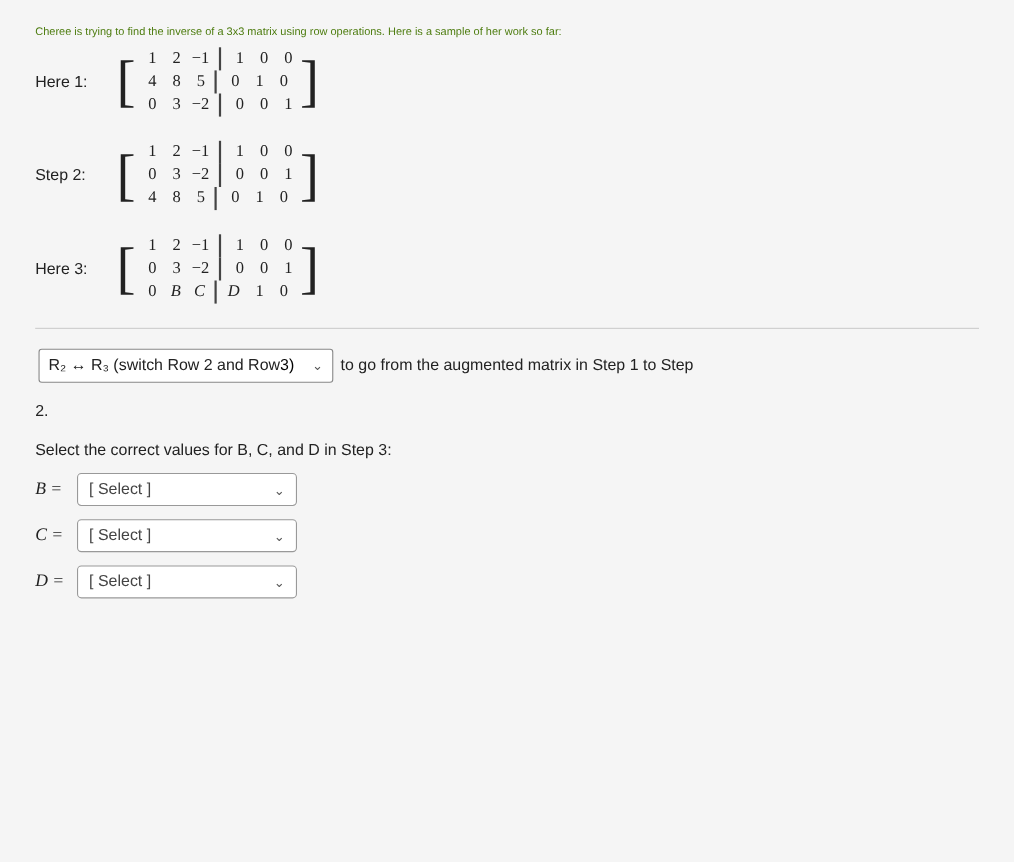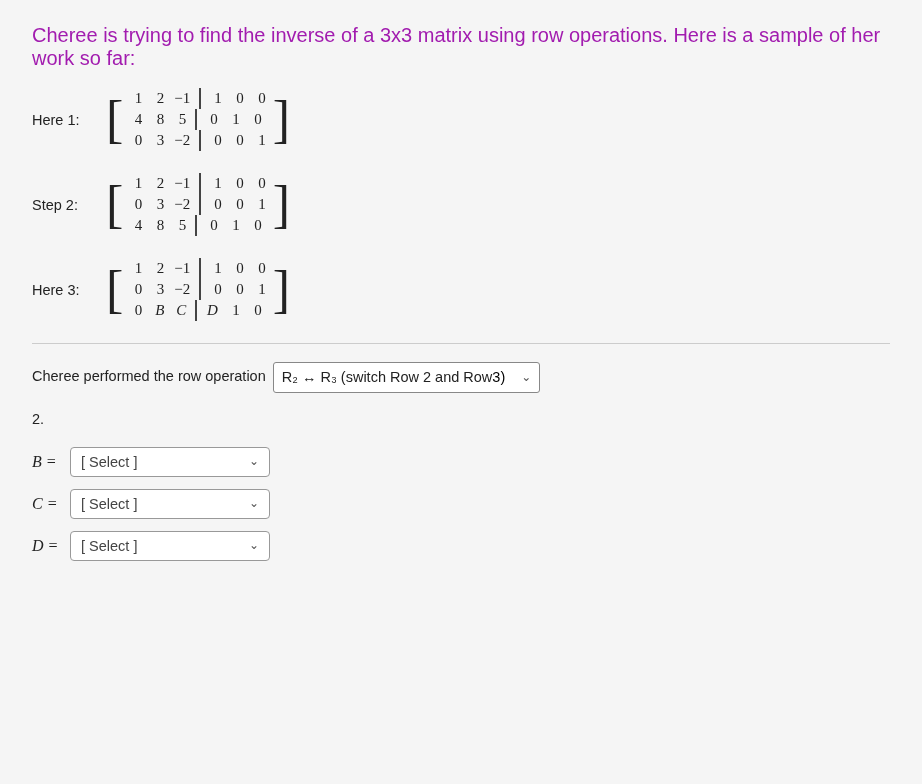--- a/index.html
+++ b/index.html
@@ -6,23 +6,23 @@
     body {
       font-family: Arial, sans-serif;
       background: #f5f5f5;
       color: #222;
       font-size: 15px;
       padding: 24px 32px;
       min-height: 784px;
       width: 922px;
     }
     .intro-text {
-      font-size: 20px;
-      margin-bottom: 18px;
-      color: #a21caf;
+      font-size: 10px;
+      margin-bottom: 8px;
+      color: #4d7c0f;
     }
     .step-block {
       display: flex;
       align-items: center;
       margin-bottom: 22px;
     }
     .step-label {
       font-size: 14.5px;
       margin-right: 10px;
       white-space: nowrap;
@@ -121,21 +121,21 @@
       margin-bottom: 12px;
     }
     .select-var-label {
       font-size: 15px;
       font-family: 'Times New Roman', Times, serif;
       min-width: 32px;
       font-style: italic;
     }
     .select-dropdown {
       display: flex;
-      align-items: flex-start;
+      align-items: flex-end;
       border: 1.5px solid #999;
       border-radius: 4px;
       background: #fff;
       padding: 6px 10px;
       min-width: 200px;
       justify-content: space-between;
       cursor: pointer;
       font-size: 14.5px;
       color: #333;
     }
@@ -272,33 +272,34 @@
         <span class="matrix-cell">0</span>
       </div>
     </div>
     <div class="matrix-bracket-right">]</div>
   </div>
 </div>
 
 <hr class="divider-line">
 
 <div class="row-op-section">
-  <span>Cheree performed the row operation</span>
   <span class="row-op-inline">
     <span>R₂ ↔ R₃ (switch Row 2 and Row</span>
     <select class="row-op-select">
       <option>3)</option>
       <option>2)</option>
     </select>
     <span class="row-op-chevron">⌄</span>
   </span>
+  <span>to go from the augmented matrix in Step 1 to Step</span>
 </div>
 <div class="row-op-section">2.</div>
 
 <div style="margin-top: 16px;">
+  <div class="select-values-label">Select the correct values for B, C, and D in Step 3:</div>
 
   <div class="select-row">
     <span class="select-var-label equals-sign"><i>B</i>&nbsp;=</span>
     <div class="select-dropdown">
       <span class="select-dropdown-text">[ Select ]</span>
       <span class="select-dropdown-arrow">⌄</span>
     </div>
   </div>
 
   <div class="select-row">

